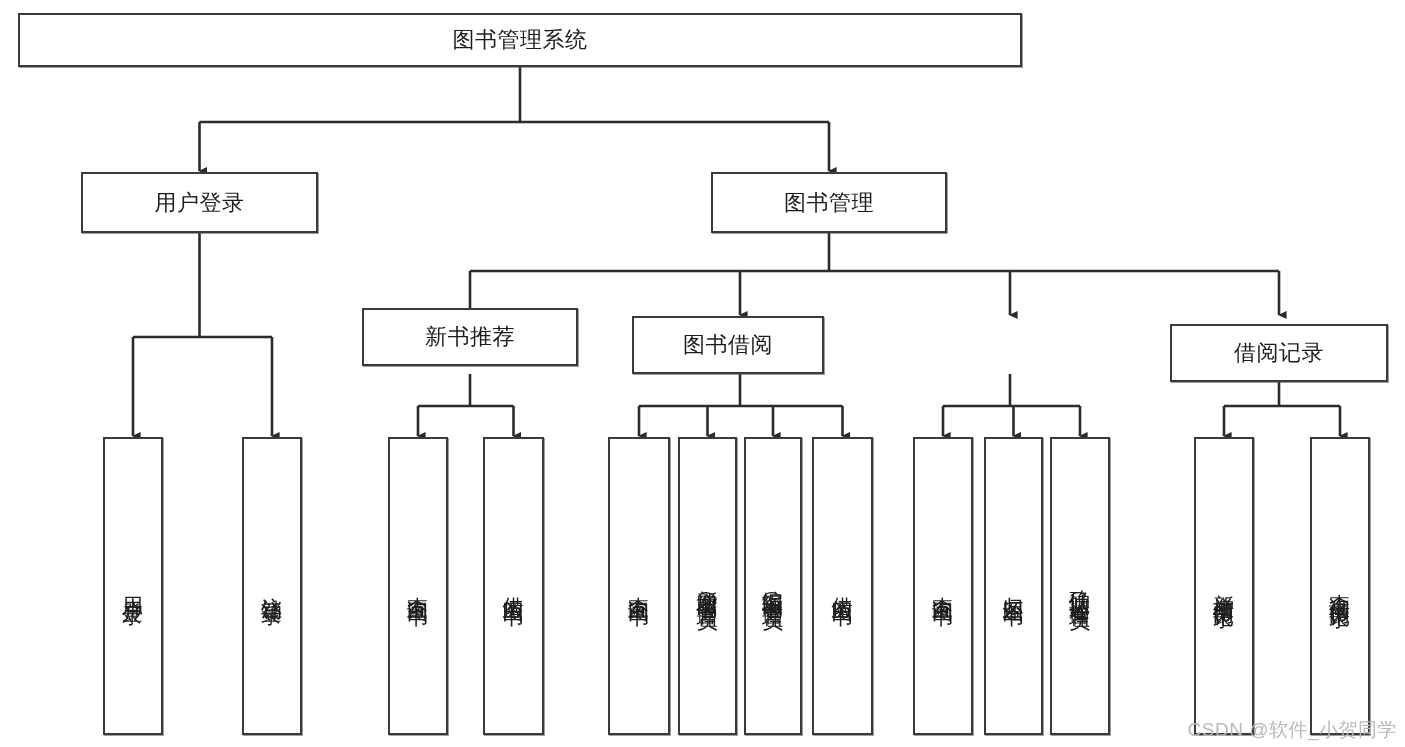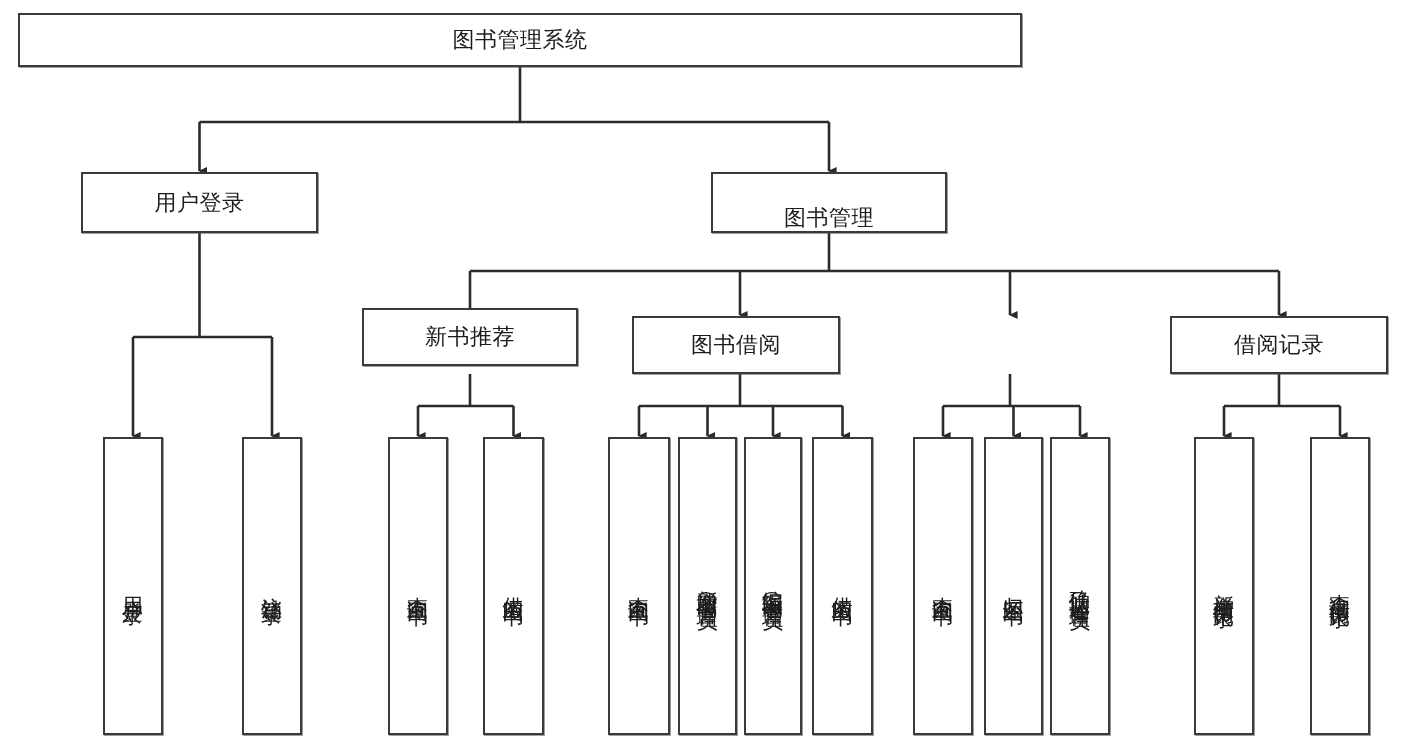--- a/index.html
+++ b/index.html
@@ -122,31 +122,31 @@
       </g>
   </svg>
 
   <div class="node h" style="left: 18px; top: 13px; width: 1004px; height: 54px;">
     <span class="node-label">图书管理系统</span>
   </div>
 
   <div class="node h" style="left: 81px; top: 172px; width: 237px; height: 61px;">
     <span class="node-label">用户登录</span>
   </div>
-  <div class="node h" style="left: 711px; top: 172px; width: 236px; height: 61px; align-items: flex-end;">
+  <div class="node h" style="left: 711px; top: 172px; width: 236px; height: 61px;">
     <span class="node-label">图书管理</span>
   </div>
 
   <div class="node h" style="left: 362px; top: 308px; width: 216px; height: 58px;">
     <span class="node-label">新书推荐</span>
   </div>
-  <div class="node h" style="left: 632px; top: 316px; width: 208px; height: 58px;">
+  <div class="node h" style="left: 632px; top: 316px; width: 192px; height: 58px;">
     <span class="node-label">图书借阅</span>
   </div>
-  <div class="node h" style="left: 1170px; top: 316px; width: 218px; height: 58px;">
+  <div class="node h" style="left: 1170px; top: 324px; width: 218px; height: 58px;">
     <span class="node-label">借阅记录</span>
   </div>
 
   <div class="node v" style="left: 103px; top: 437px; width: 60px; height: 298px;">
     <span class="node-label">用户登录</span>
   </div>
   <div class="node v" style="left: 242px; top: 437px; width: 60px; height: 298px;">
     <span class="node-label">注销登录</span>
   </div>
 
@@ -180,13 +180,14 @@
     <span class="node-label">确认归还（管理员）</span>
   </div>
 
   <div class="node v" style="left: 1194px; top: 437px; width: 60px; height: 298px;">
     <span class="node-label">新增借阅记录</span>
   </div>
   <div class="node v" style="left: 1310px; top: 437px; width: 60px; height: 298px;">
     <span class="node-label">查询借阅记录</span>
   </div>
 
+  <div id="watermark">CSDN @软件_小贺同学</div>
 </div>
 
 </body></html>

